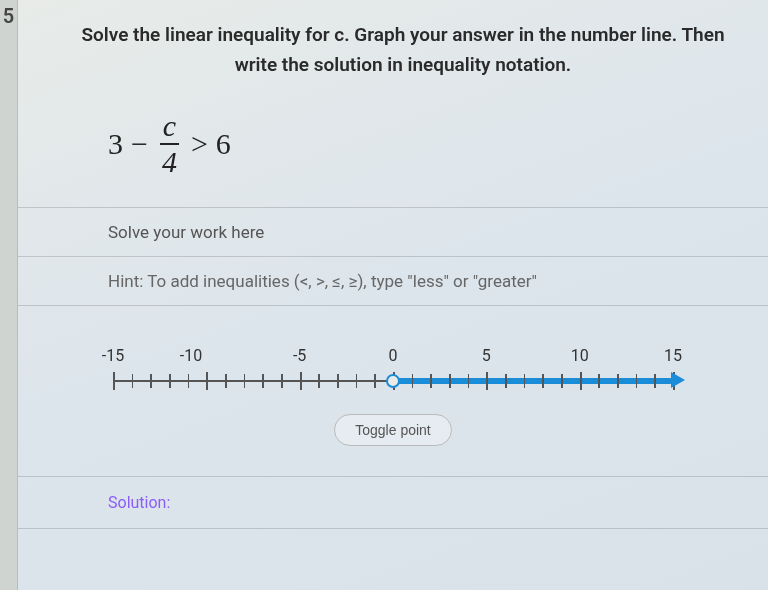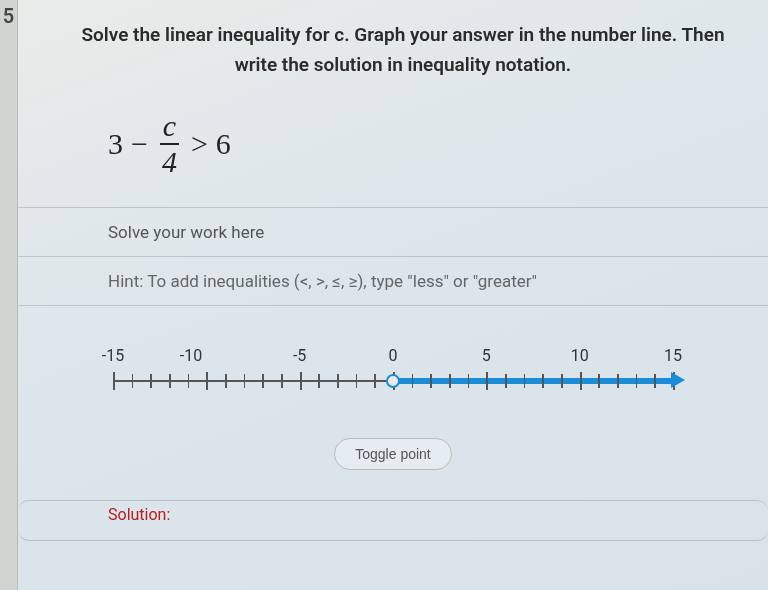--- a/index.html
+++ b/index.html
@@ -118,38 +118,37 @@
     width: 14px; height: 14px;
     border: 2.5px solid #1a8cd8;
     background: #e8ebe8;
     border-radius: 50%;
     transform: translateX(-50%);
   }
   .toggle-buttons {
     display: flex;
     justify-content: center;
     gap: 14px;
-    margin-top: 32px;
+    margin-top: 8px;
   }
   .toggle-btn {
     border: 1px solid #bbb;
     background: rgba(255,255,255,0.3);
     border-radius: 18px;
     padding: 7px 20px;
     font-size: 14px;
     color: #555;
     cursor: pointer;
   }
   .solution-row {
     border-top: 1px solid rgba(0,0,0,0.15);
-    padding: 4px 40px 16px 90px;
+    padding: 16px 40px 16px 90px;
     font-size: 16px;
-    color: #b91c1c;
+    color: #8b5cf6;
     border-bottom: 1px solid rgba(0,0,0,0.15);
-    border-radius: 11px;
   }
 </style>
 </head>
 <body>
 
 <div class="page-edge">
   <span>5</span>
 </div>
 
 <div class="main">

